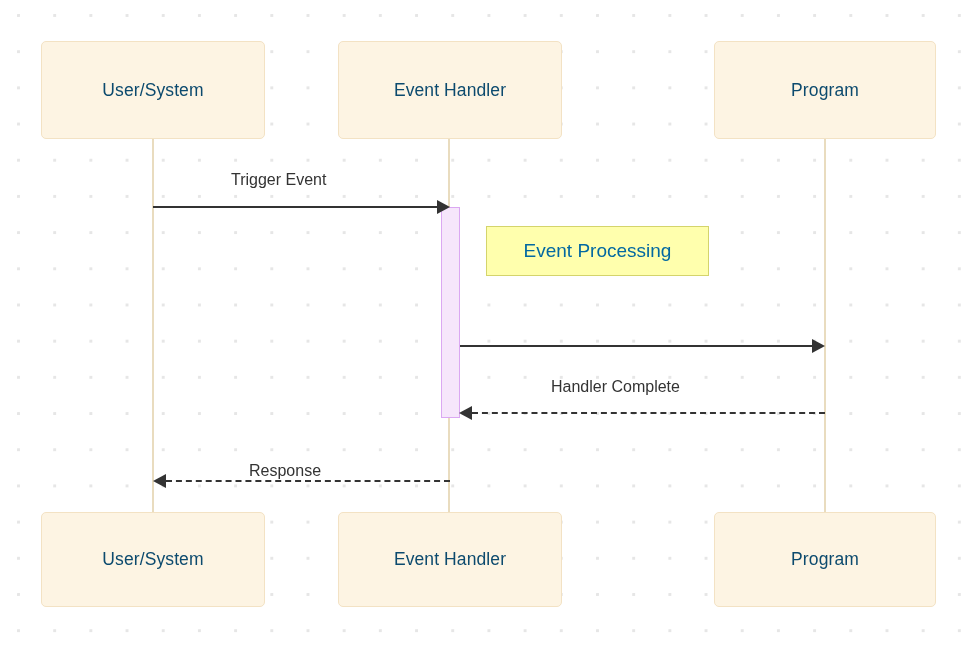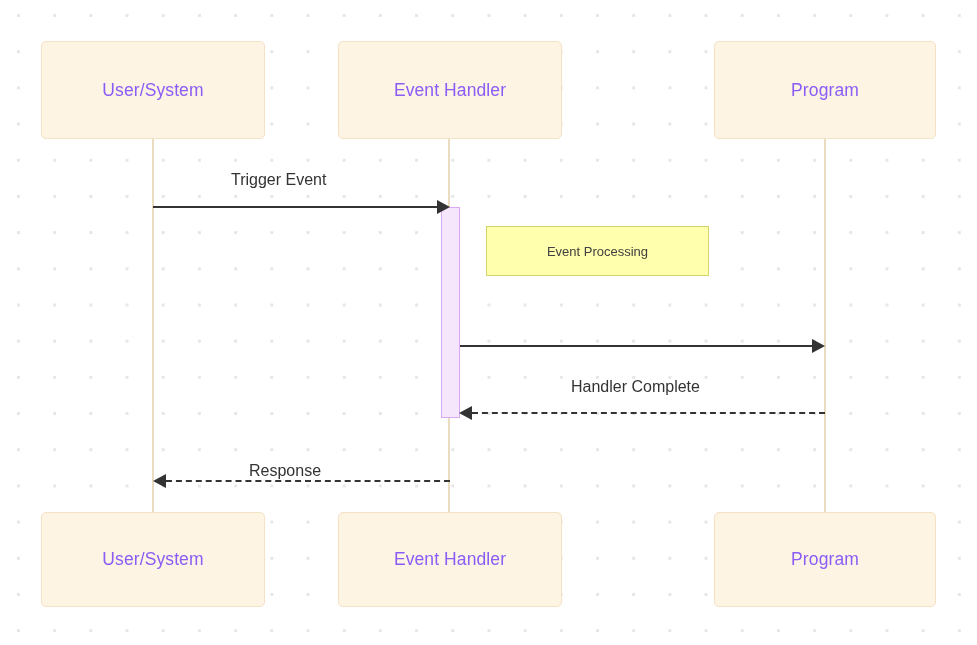--- a/index.html
+++ b/index.html
@@ -35,21 +35,21 @@
     background: #fdf4e3;
     border: 1px solid #f3e2c4;
     border-radius: 5px;
     display: flex;
     align-items: center;
     justify-content: center;
     z-index: 5;
   }
   .actor-label {
     font-size: 17.5px;
-    color: #8b5cf6;
+    color: #0c4a6e;
     letter-spacing: 0.1px;
     white-space: nowrap;
   }
 
   
   .activation {
     position: absolute;
     box-sizing: border-box;
     background: #f6e6fb;
     border: 1px solid #dba8f2;
@@ -61,22 +61,22 @@
     position: absolute;
     box-sizing: border-box;
     background: #ffffad;
     border: 1px solid #d4d46c;
     display: flex;
     align-items: center;
     justify-content: center;
     z-index: 6;
   }
   .note-label {
-    font-size: 13px;
-    color: #404040;
+    font-size: 19px;
+    color: #0369a1;
     white-space: nowrap;
   }
   .msg-label {
     position: absolute;
     font-size: 16px;
     color: #333333;
     white-space: nowrap;
     z-index: 8;
   }
   .msg-line {
@@ -132,21 +132,21 @@
   <div class="msg-line" style="left:153px; top:206px; width:285px;"></div>
   <div class="arrowhead right" style="left:437px; top:200px;"></div>
 
   <div class="note-box" style="left:486px; top:226px; width:223px; height:50px;">
     <span class="note-label">Event Processing</span>
   </div>
 
   <div class="msg-line" style="left:460px; top:345px; width:354px;"></div>
   <div class="arrowhead right" style="left:812px; top:339px;"></div>
 
-  <div class="msg-label" style="left:551px; top:378px;margin-left:20px;">Handler Complete</div>
+  <div class="msg-label" style="left:551px; top:378px;">Handler Complete</div>
   <div class="msg-line dashed" style="left:472px; top:412px; width:353px;"></div>
   <div class="arrowhead left" style="left:459px; top:406px;"></div>
 
   <div class="msg-label" style="left:249px; top:462px;">Response</div>
   <div class="msg-line dashed" style="left:166px; top:480px; width:284px;"></div>
   <div class="arrowhead left" style="left:153px; top:474px;"></div>
 
   <div class="actor-box" style="left:41px; top:512px; width:224px; height:95px;">
     <span class="actor-label">User/System</span>
   </div>

